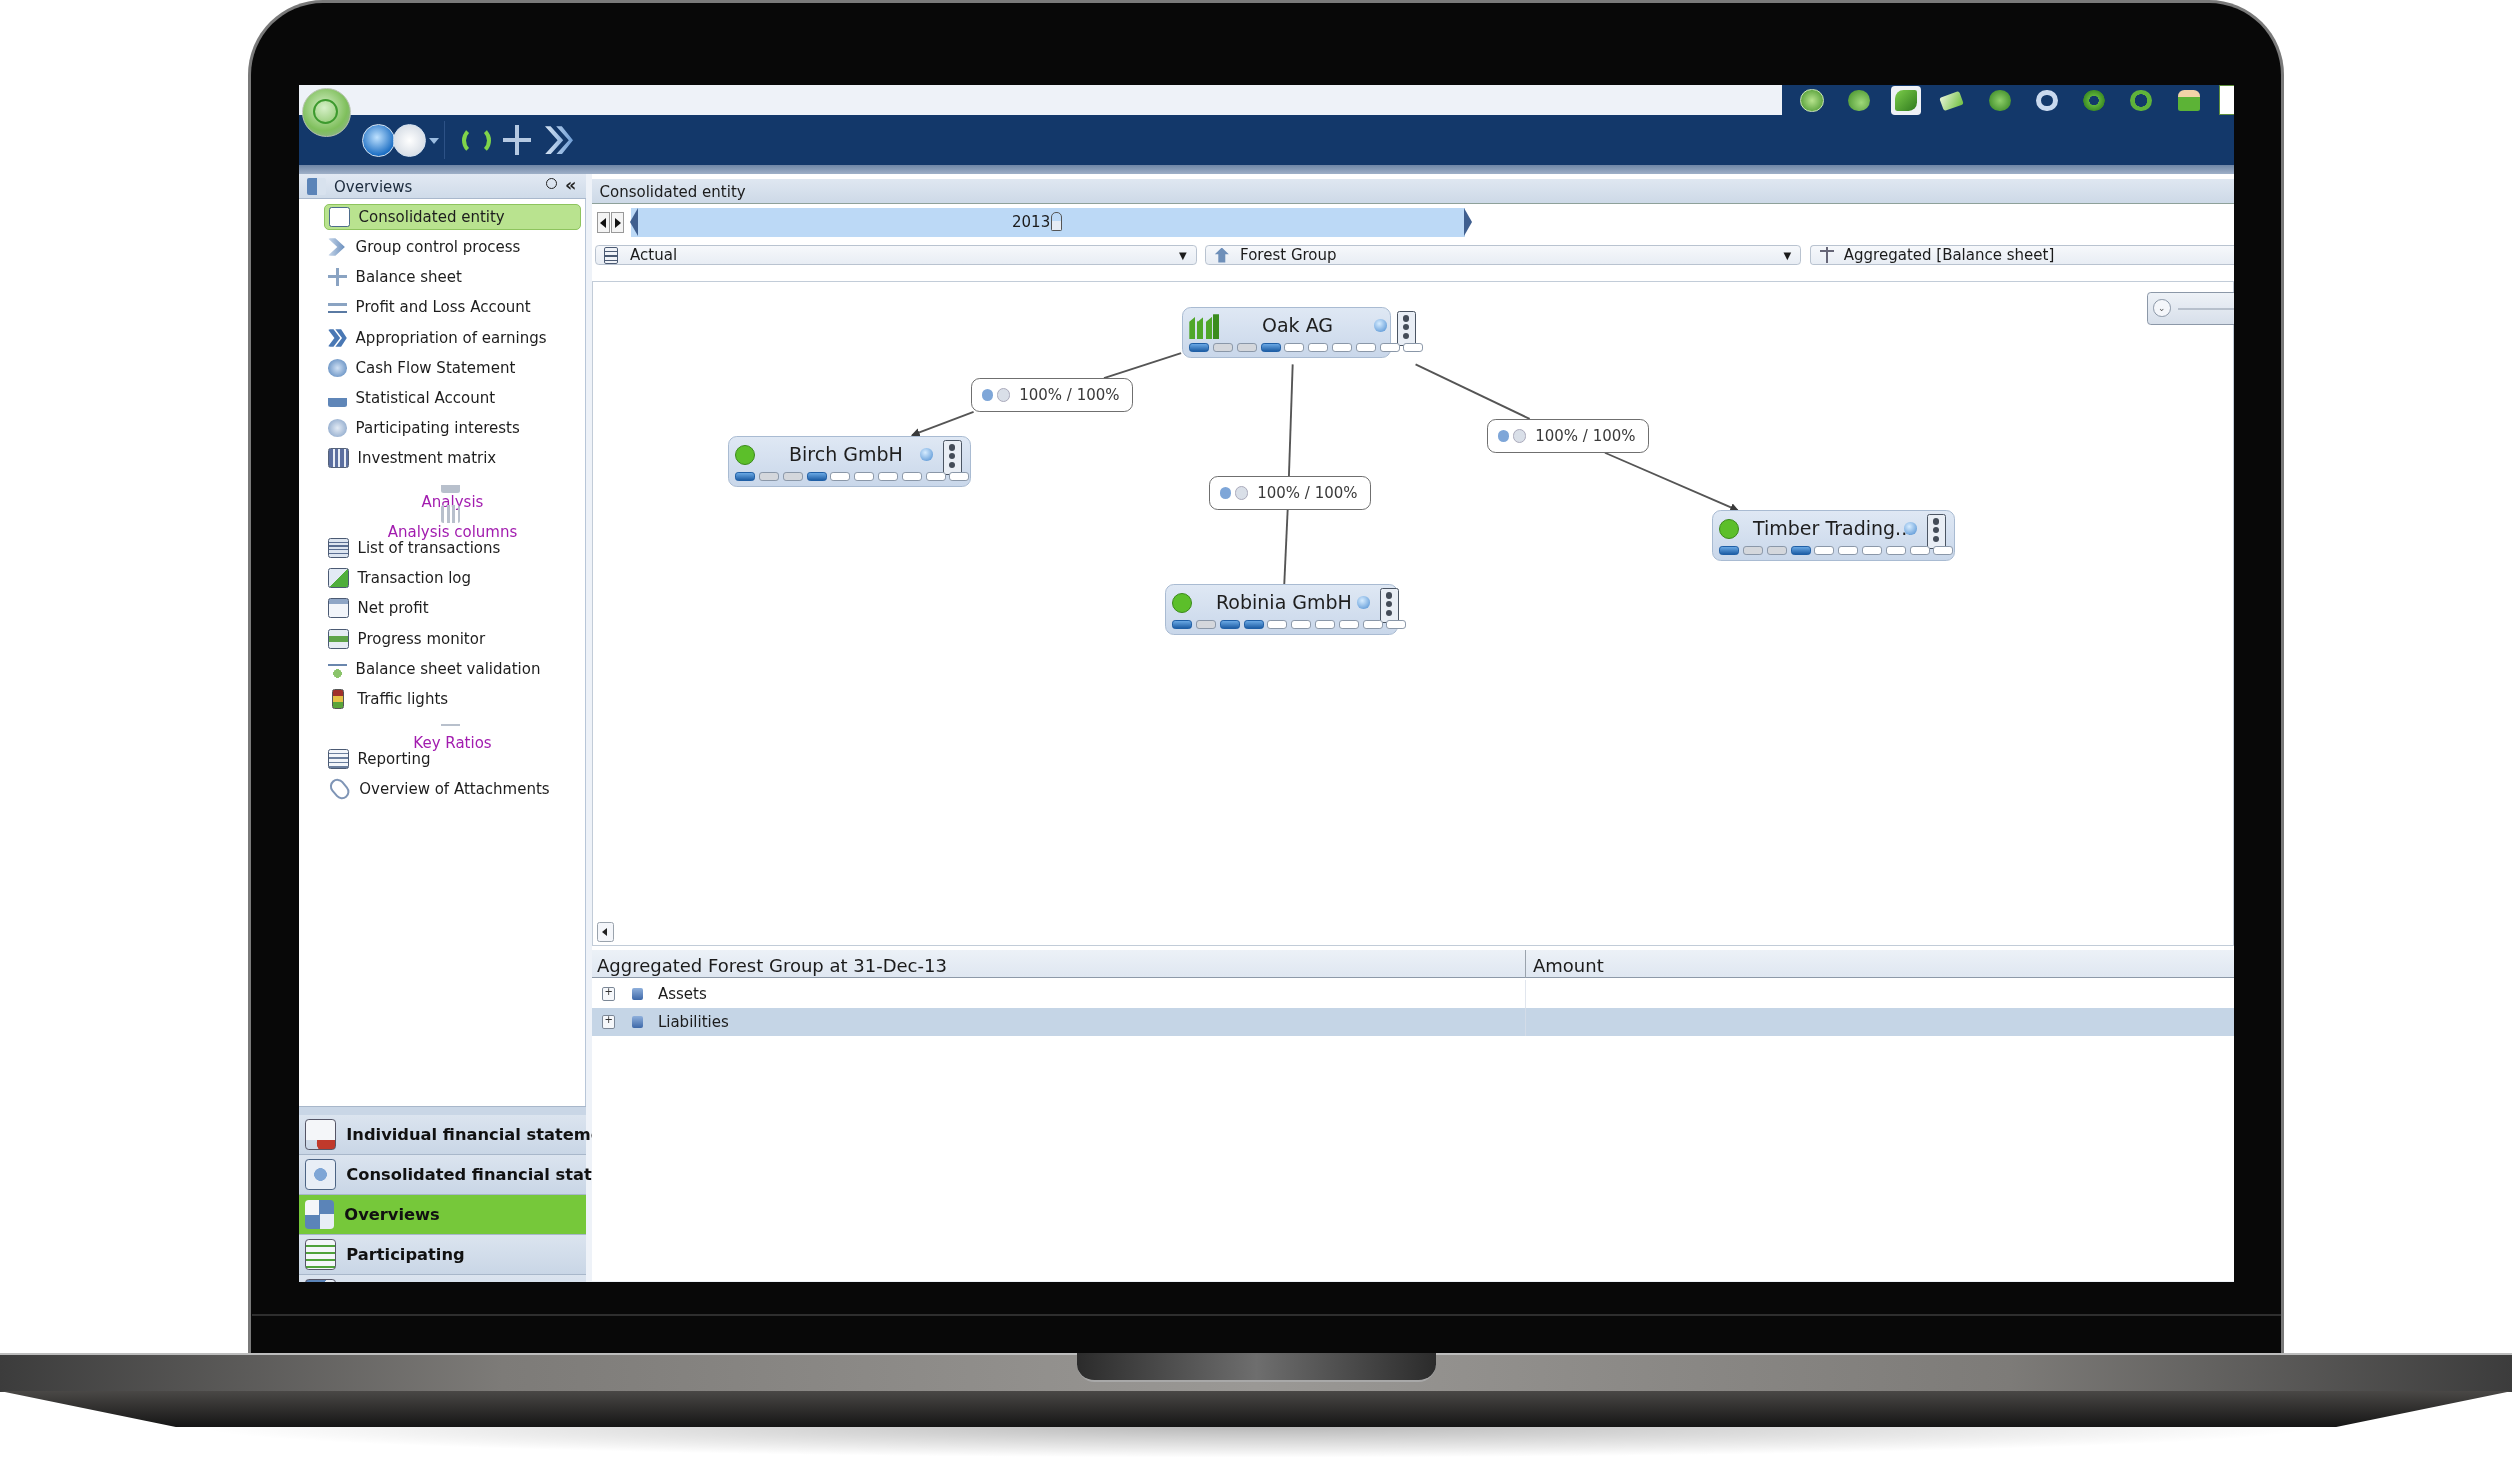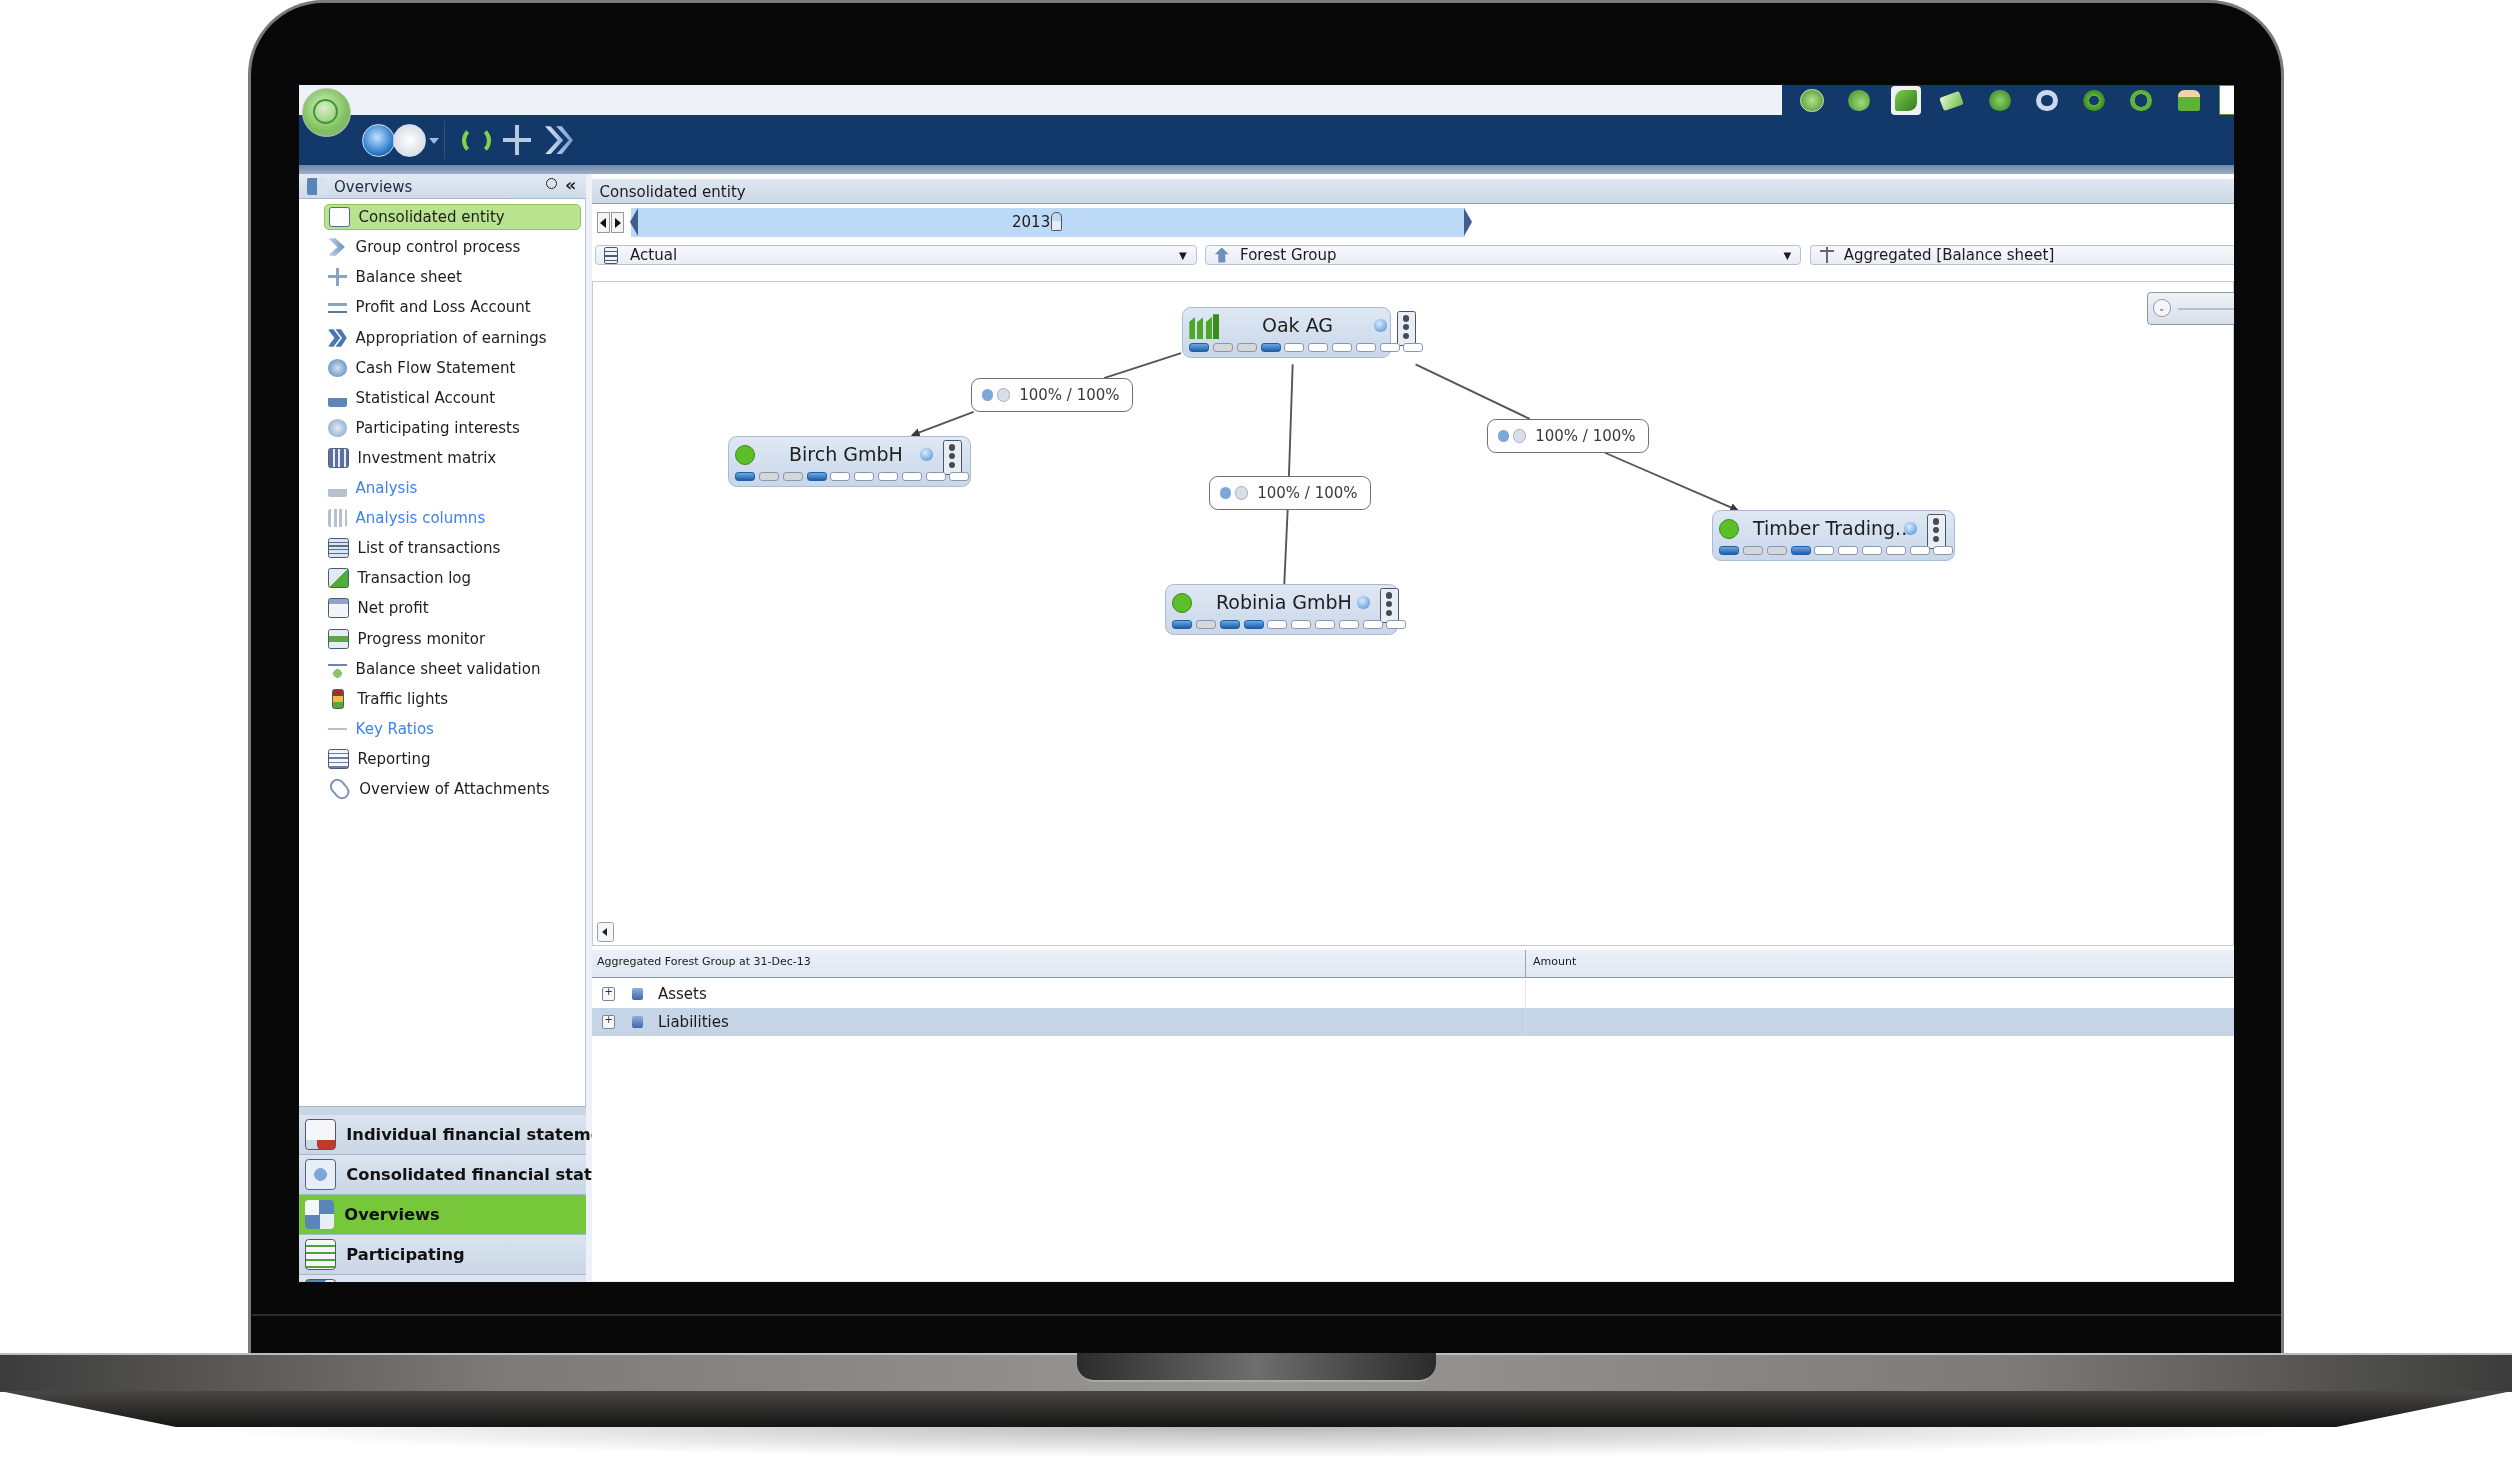--- a/index.html
+++ b/index.html
@@ -23,21 +23,21 @@
   #graystrip{left:0;top:80px;width:1935px;height:8.8px;background:linear-gradient(#6f86a6,#9fb0c8);}
   .navbtn{width:33px;height:33px;border-radius:50%;}
   .topicon{width:30px;height:29px;top:1.3px;display:flex;align-items:center;justify-content:center;border-radius:3.8px;}
   .topicon i{display:block;width:21.3px;height:21.3px;border-radius:50%;}
   
   #sidebar{left:0;top:89px;width:287px;height:1107px;background:#ffffff;border-right:1.9px solid #b8c6d8;}
   #sb-header{left:0;top:0;width:287px;height:25px;background:linear-gradient(#e2e9f3,#cfdbe9);border-bottom:1.3px solid #a9b8cc;}
   .sb-title{left:35px;top:3.8px;font-size:15px;color:#1b2a3c;}
   .sb-item{left:25px;height:26px;width:257px;font-size:15px;color:#1d1d1d;display:flex;align-items:center;white-space:nowrap;}
   .sb-item.sel{background:#b9e38f;border:1.3px solid #8ec45e;border-radius:5px;}
-  .sb-item.dis{color:#3b82f6;}
+  .sb-item.dis{color:#a21caf;flex-direction:column;}
   .sb-ico{width:19px;height:17.6px;margin:0 8.8px 0 3.8px;flex:none;border-radius:2.5px;}
   .navsec{left:0;width:287px;height:40px;background:linear-gradient(#dbe4ef,#c9d6e6);border-bottom:1.3px solid #a8b7ca;display:flex;align-items:center;font-size:16.3px;font-weight:bold;color:#111;white-space:nowrap;}
   .navsec.active{background:#76c83a;}
   .navsec .nico{width:29px;height:29px;margin:0 10px 0 6.3px;flex:none;border-radius:3.8px;}
   
   #main{left:293px;top:89px;width:1642px;height:1107px;background:#ffffff;}
   #main-header{left:0;top:5px;width:1642px;height:25px;background:linear-gradient(#dfe7f1,#cdd9e7);border-bottom:1.9px solid #8ea19a;}
   #period{left:0;top:34px;width:1642px;height:29px;background:#ffffff;}
   #period-bar{left:39px;top:0;width:834px;height:29px;background:#bcd9f6;}
   .sel-box{top:71px;height:20px;background:linear-gradient(#f6f8fb,#e8edf4);border:1.3px solid #b9c3d0;border-radius:3.8px;display:flex;align-items:center;font-size:15px;color:#1b1b1b;}
@@ -51,21 +51,21 @@
   .ind-row{left:6.3px;top:35px;display:flex;gap:3.8px;}
   .ind{width:20px;height:8.8px;border-radius:3.1px;border:1.3px solid #8a97a8;background:#ffffff;box-sizing:border-box;}
   .ind.blue{background:linear-gradient(#6aa8e4,#1f5fa6);border-color:#1f5fa6;}
   .ind.gray{background:#d4d7dc;}
   .elabel{height:34px;background:#ffffff;border:1.9px solid #6f6f6f;border-radius:8.8px;display:flex;align-items:center;font-size:15px;color:#3a3a3a;white-space:nowrap;}
   .elabel .d1,.elabel .d2{width:11.3px;height:11.3px;border-radius:50%;margin-left:3.8px;}
   .elabel .d1{background:#7ea6d8;margin-left:10px;}
   .elabel .d2{background:#d9dfe8;border:0.6px solid #aab;}
   
   #grid-header{left:0;top:776px;width:1642px;height:28px;background:linear-gradient(#ecf1f7,#dfe7f1);border-bottom:1.9px solid #8d99a8;}
-  .gh{top:5px;font-size:11px;color:#1b1b1b;white-space:nowrap;}
+  .gh{top:5px;font-size:18px;color:#1b1b1b;white-space:nowrap;}
   .grow{left:0;width:1642px;height:28px;display:flex;align-items:center;font-size:15px;color:#1b1b1b;}
   .grow.sel{background:#c5d5e6;}
   .expand{width:11.3px;height:11.3px;border:1.3px solid #7b8796;border-radius:1.9px;margin-left:10px;font-size:10px;line-height:8.8px;text-align:center;color:#333;background:#f6f8fb;}
   .rowico{width:11.3px;height:12.5px;border-radius:1.9px;background:linear-gradient(#8fb0dc,#3d68a8);margin:0 15px 0 16.3px;}
 </style>
 </head>
 <body>
 
 <div class="abs" id="lid"></div>
 <div class="abs" id="lid-line"></div>

